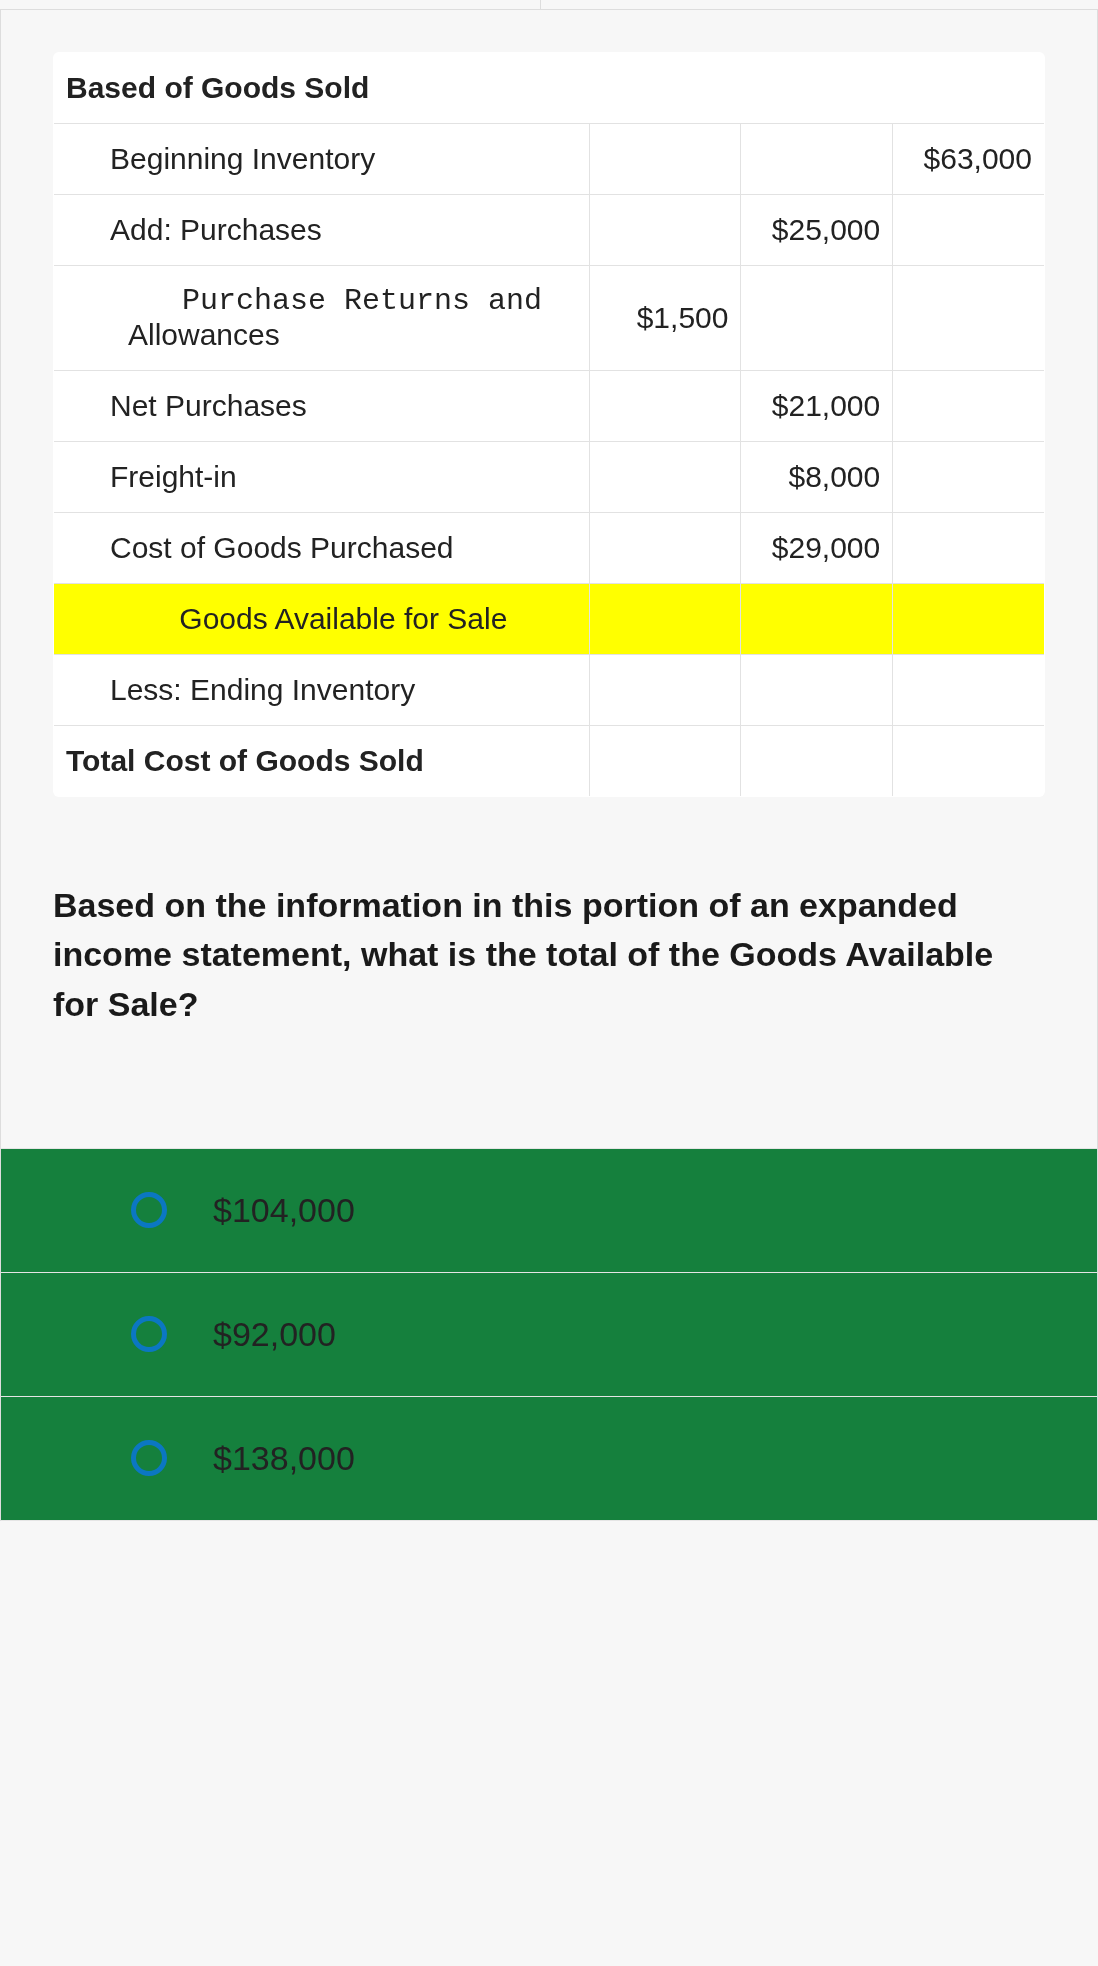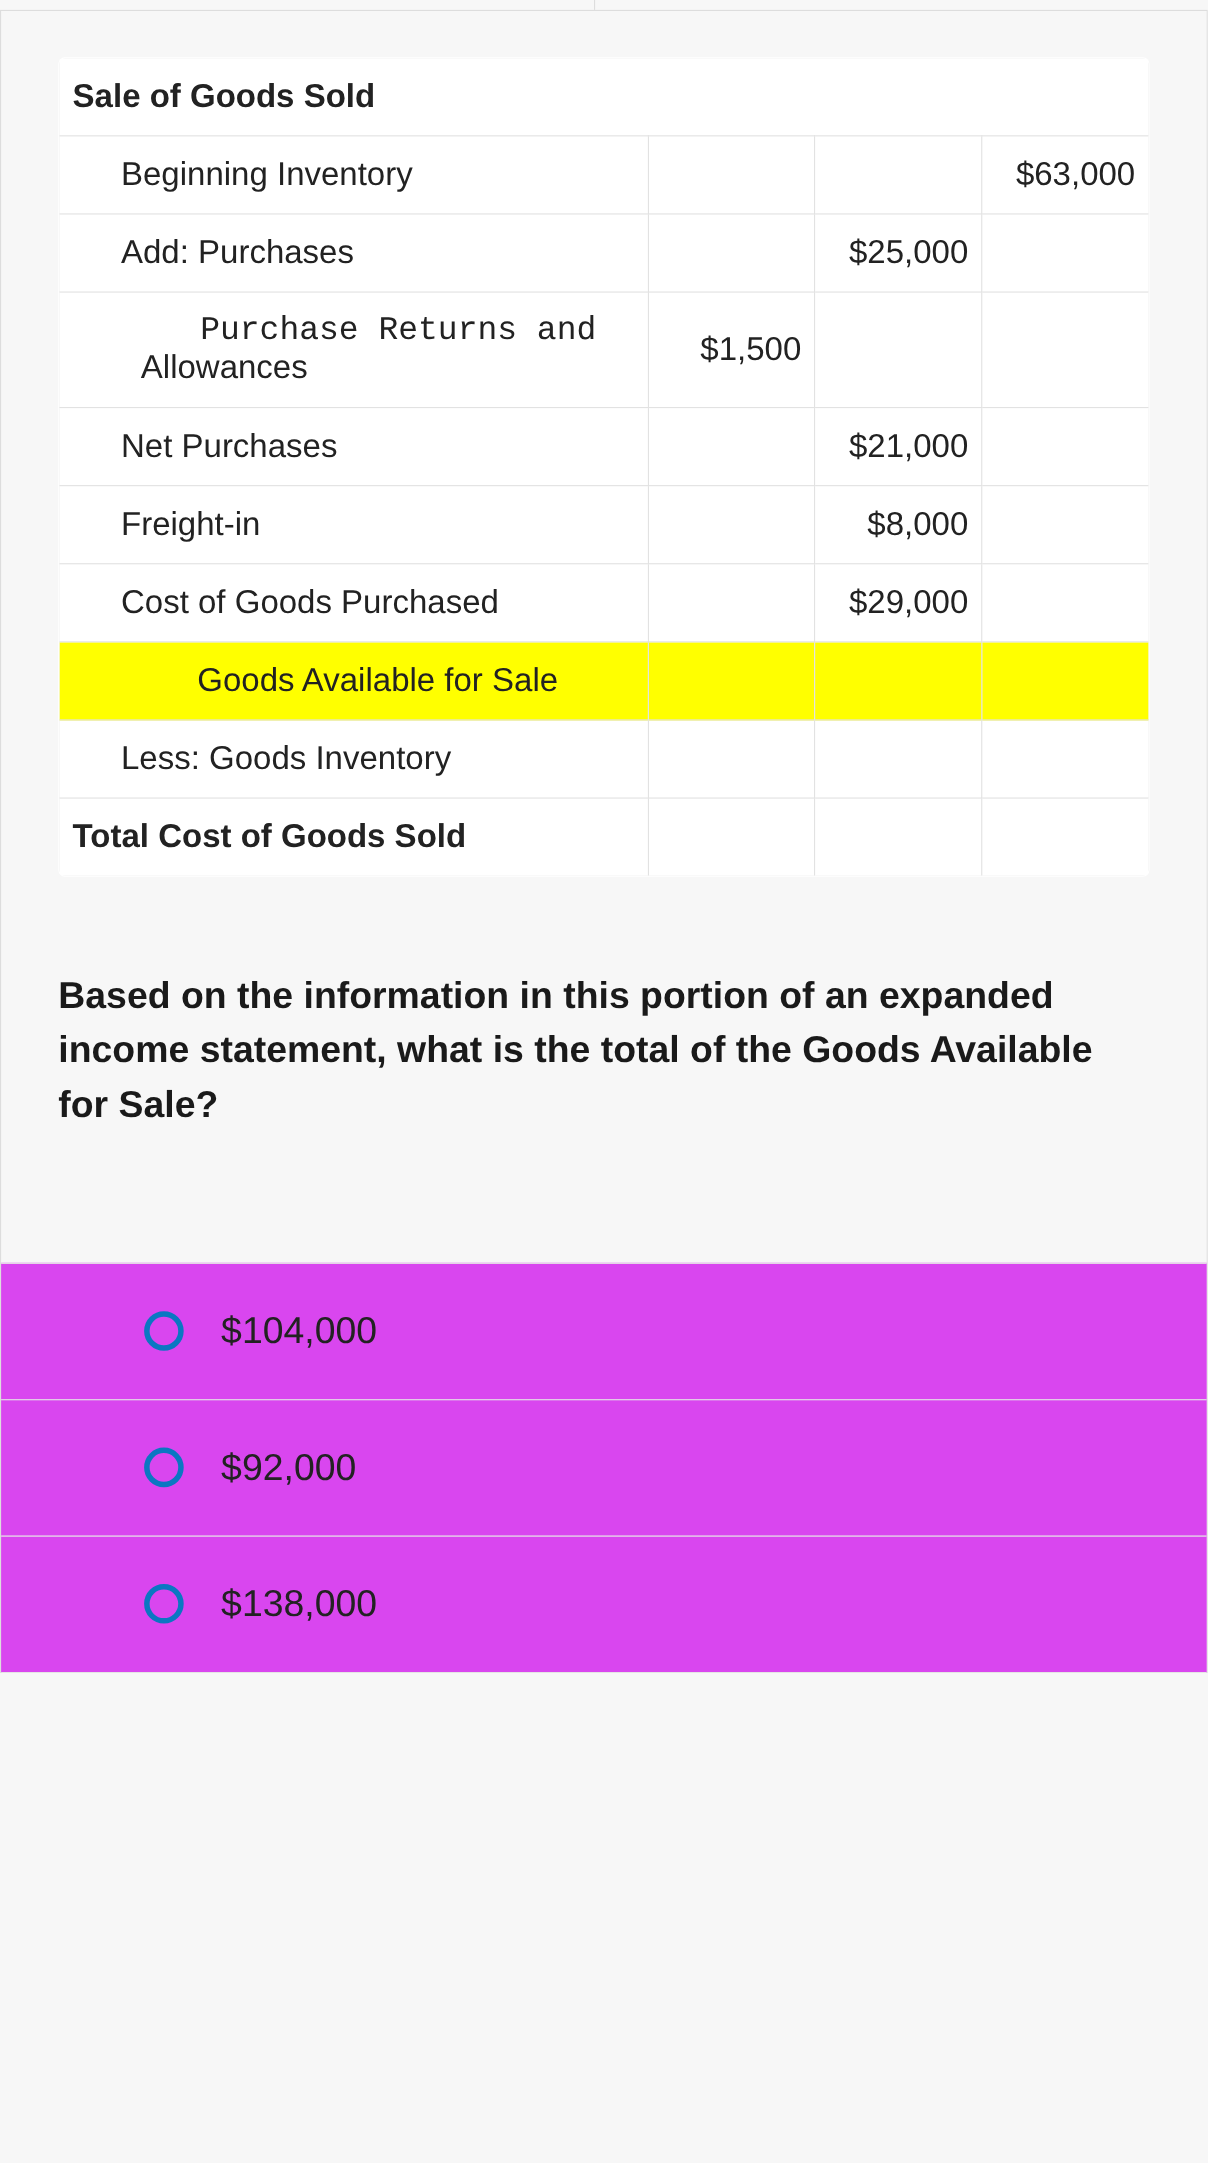--- a/index.html
+++ b/index.html
@@ -54,27 +54,27 @@
     margin-top: 84px;
     font-size: 34px;
     font-weight: 600;
     line-height: 1.45;
     color: #1a1a1a;
   }
   .options {
     margin-top: 60px;
   }
   .option {
-    background: #d946ef;
+    background: #15803d;
     border-top: 1px solid #e5e5e5;
     border-bottom: 1px solid #e5e5e5;
     padding: 42px 0 42px 130px;
     display: flex;
     align-items: center;
-    gap: 34px;
+    gap: 46px;
     margin-top: -1px;
   }
   .option:first-child { border-top: 1px solid #e5e5e5; }
   .radio-outer {
     width: 36px;
     height: 36px;
     border: 5px solid #0b77c2;
     border-radius: 50%;
     flex-shrink: 0;
   }
@@ -89,21 +89,21 @@
 <div class="top-border">
   <div class="top-divider"></div>
 </div>
 
 <div class="container">
   <div class="inner">
 
     <table class="cogs-table">
       <tbody>
           <tr>
-        <td colspan="4" class="header-cell">Sale of Goods Sold</td>
+        <td colspan="4" class="header-cell">Based of Goods Sold</td>
       </tr>
       <tr>
         <td class="label-col indent-1">Beginning Inventory</td>
         <td class="num-col"></td>
         <td class="num-col"></td>
         <td class="num-col">$63,000</td>
       </tr>
       <tr>
         <td class="label-col indent-1">Add: Purchases</td>
         <td class="num-col"></td>
@@ -137,21 +137,21 @@
         <td class="num-col">$29,000</td>
         <td class="num-col"></td>
       </tr>
       <tr class="row-highlight">
         <td class="label-col indent-1">Goods Available for Sale</td>
         <td class="num-col"></td>
         <td class="num-col"></td>
         <td class="num-col"></td>
       </tr>
       <tr>
-        <td class="label-col indent-1">Less: Goods Inventory</td>
+        <td class="label-col indent-1">Less: Ending Inventory</td>
         <td class="num-col"></td>
         <td class="num-col"></td>
         <td class="num-col"></td>
       </tr>
       <tr>
         <td class="label-col header-cell">Total Cost of Goods Sold</td>
         <td class="num-col"></td>
         <td class="num-col"></td>
         <td class="num-col"></td>
       </tr>

